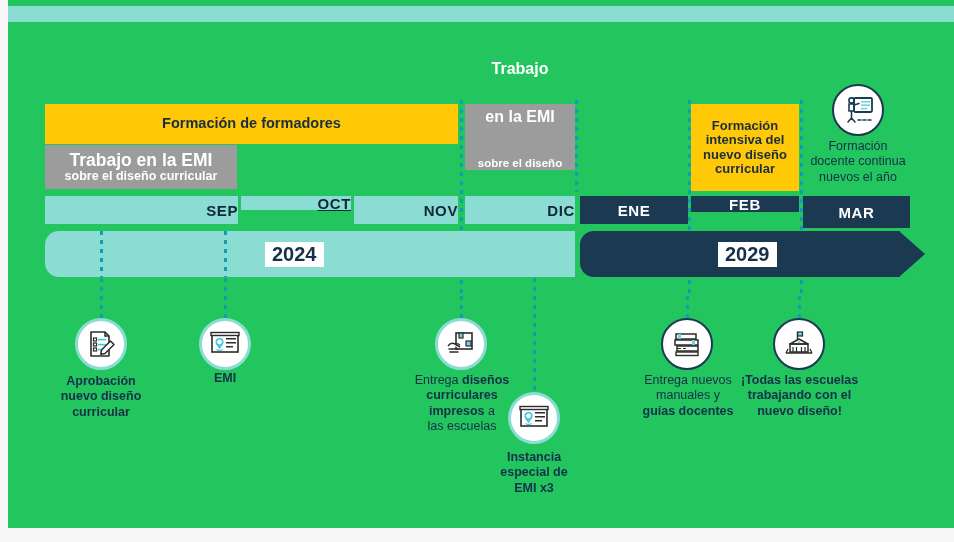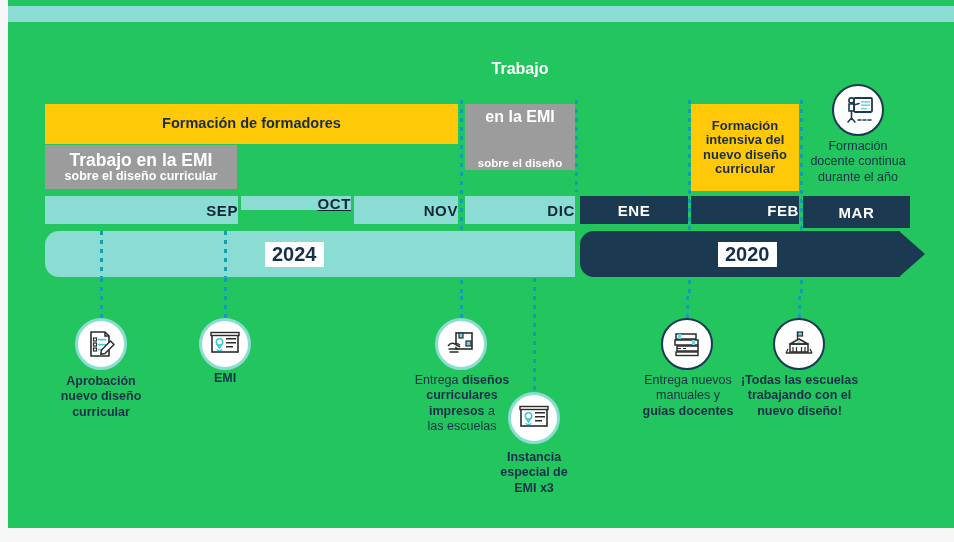--- a/index.html
+++ b/index.html
@@ -119,52 +119,52 @@
         <path d="M7 9 h5 v7 h-5 z" fill="none" stroke="#1b3a52" stroke-width="1.6"></path>
         <path d="M12 10 l5 -1.5" fill="none" stroke="#1b3a52" stroke-width="1.6" stroke-linecap="round"></path>
         <path d="M9.5 16 v7 M9.5 23 l-3.5 4 M9.5 23 l3.5 4" fill="none" stroke="#1b3a52" stroke-width="1.6" stroke-linecap="round"></path>
         <path d="M16 25 h3 M21 25 h3 M26 25 h3" stroke="#1b3a52" stroke-width="1.5" stroke-linecap="round"></path>
       </svg>
     </span>
   </div>
   <div class="cap reg" style="left:798px;top:139px;width:120px;">
     <div>Formación</div>
     <div>docente continua</div>
-    <div>durante el año</div>
+    <div>nuevos el año</div>
   </div>
 
   <div class="month m-teal" style="left:45px;top:196px;width:193px;height:28px;">
     <span>SEP</span>
   </div>
   <div class="month m-teal" style="left:241px;top:196px;width:110px;height:14px;text-decoration:underline;">
     <span>OCT</span>
   </div>
   <div class="month m-teal" style="left:354px;top:196px;width:104px;height:28px;">
     <span>NOV</span>
   </div>
   <div class="month m-navy" style="left:580px;top:196px;width:108px;height:28px;">
     <span>ENE</span>
   </div>
   <div class="month m-teal" style="left:465px;top:196px;width:110px;height:28px;">
     <span>DIC</span>
   </div>
-  <div class="month m-navy" style="left:691px;top:196px;width:108px;height:28px;justify-content:flex-end;">
+  <div class="month m-navy" style="left:691px;top:196px;width:108px;height:16px;">
     <span>FEB</span>
   </div>
   <div class="month m-navy" style="left:803px;top:196px;width:107px;height:32px;">
     <span>MAR</span>
   </div>
 
   <div class="yearbar yr2024" style="left:45px;top:231px;width:530px;height:46px;">
   </div>
   <div class="yr-label" style="left:265px;top:242px;">2024</div>
 
   <div class="yr2025-body" style="left:580px;top:231px;width:320px;height:46px;"></div>
   <div class="arrowhead" style="left:899px;top:231px;"></div>
-  <div class="yr-label" style="left:718px;top:242px;">2020</div>
+  <div class="yr-label" style="left:718px;top:242px;">2029</div>
 
   <div class="vdot" style="left:100px;top:231px;height:46px;"></div>
   <div class="vdot" style="left:224px;top:231px;height:46px;"></div>
 
   <div class="badge teal" style="left:75px;top:318px;width:52px;height:52px;">
     <span>
       <svg width="30" height="30" viewBox="0 0 30 30">
         <path d="M5 3 h14 l4 4 v20 h-18 z" fill="#ffffff" stroke="#2b2b2b" stroke-width="1.6" stroke-linejoin="round"></path>
         <path d="M19 3 v4 h4" fill="none" stroke="#2b2b2b" stroke-width="1.5"></path>
         <rect x="7.5" y="9" width="3" height="3" fill="none" stroke="#2b2b2b" stroke-width="1.2"></rect>

